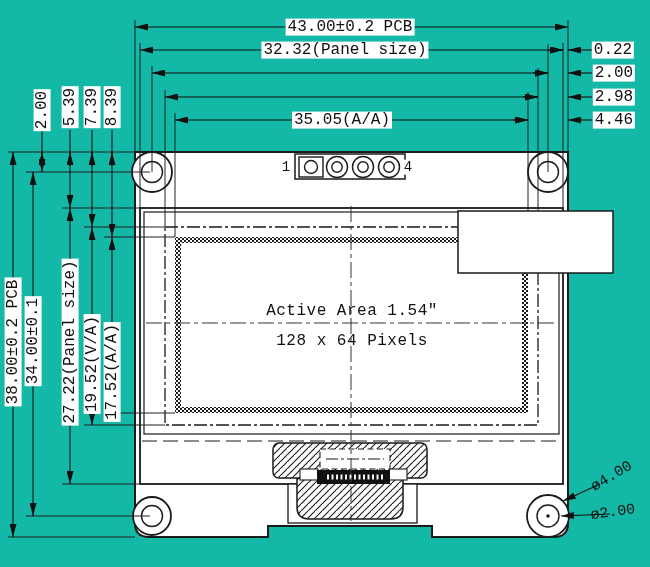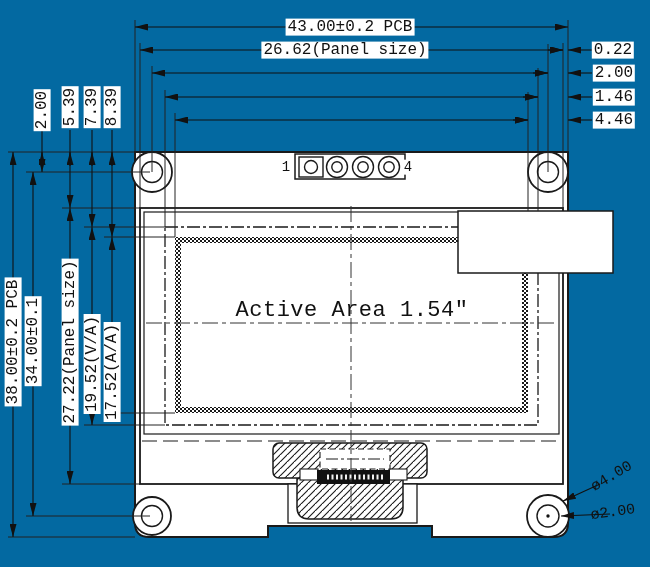--- a/index.html
+++ b/index.html
@@ -1,22 +1,22 @@
 <!DOCTYPE html>
 <html><head>
 <meta charset="utf-8">
 <style>
   html,body{margin:0;padding:0;background:#fff;}
-  .stage{position:relative;width:650px;height:567px;background:#0369a1;overflow:hidden;
+  .stage{position:relative;width:650px;height:567px;background:#14b8a6;overflow:hidden;
          font-family:"Liberation Mono","DejaVu Sans Mono",monospace;}
   .stage svg{position:absolute;left:0;top:0;}
   .lbl{position:absolute;font:16px/1.05 "Liberation Mono","DejaVu Sans Mono",monospace;
        color:#111;transform:translate(-50%,-50%);white-space:nowrap;background:#fff;padding:0 2px;}
   .rot{transform:translate(-50%,-50%) rotate(-90deg);}
-  .big{font-size:22px;background:transparent;padding:0;letter-spacing:.5px;font-family:Liberation Mono, monospace;}
+  .big{font-size:16px;background:transparent;padding:0;letter-spacing:.5px;font-family:Liberation Mono, monospace;}
   .sm{font-size:14px;padding:0 1px;}
   .dia{font-size:15px;background:transparent;padding:0;}
   .d4{transform:translate(-50%,-50%) rotate(-31deg);}
   .d2{transform:translate(-50%,-50%) rotate(-8deg);}
 </style>
 </head>
 <body>
 
 <div class="stage">
 
@@ -161,39 +161,41 @@
         <path d="M112,166 V152" marker-end="url(#arr)"></path>
   </g>
 
   <g stroke="#111" stroke-width="1.1" fill="none">
     <path d="M600,484 L563,501" marker-end="url(#arr)"></path>
     <path d="M610,514 L561,516" marker-end="url(#arr)"></path>
   </g>
 </svg>
 
 <div class="lbl" style="left:350px;top:27px">43.00±0.2 PCB</div>
-<div class="lbl" style="left:345px;top:50px">26.62(Panel size)</div>
+<div class="lbl" style="left:345px;top:50px">32.32(Panel size)</div>
+<div class="lbl" style="left:342px;top:120px">35.05(A/A)</div>
 
 <div class="lbl" style="left:613px;top:50px">0.22</div>
 <div class="lbl" style="left:614px;top:73px">2.00</div>
-<div class="lbl" style="left:614px;top:97px">1.46</div>
+<div class="lbl" style="left:614px;top:97px">2.98</div>
 <div class="lbl" style="left:614px;top:120px">4.46</div>
 
 <div class="lbl rot" style="left:42px;top:110px">2.00</div>
 <div class="lbl rot" style="left:70px;top:107px">5.39</div>
 <div class="lbl rot" style="left:92px;top:107px">7.39</div>
 <div class="lbl rot" style="left:112px;top:107px">8.39</div>
 
 <div class="lbl rot" style="left:13px;top:342px">38.00±0.2 PCB</div>
 <div class="lbl rot" style="left:33px;top:341px">34.00±0.1</div>
 <div class="lbl rot" style="left:70px;top:342px">27.22(Panel size)</div>
 <div class="lbl rot" style="left:92px;top:364px">19.52(V/A)</div>
 <div class="lbl rot" style="left:112px;top:372px">17.52(A/A)</div>
 
 <div class="lbl big" style="left:352px;top:311px">Active Area 1.54″</div>
+<div class="lbl big" style="left:352px;top:341px">128 x 64 Pixels</div>
 
 <div class="lbl sm" style="left:286px;top:167px">1</div>
 <div class="lbl sm" style="left:408px;top:167px">4</div>
 
 <div class="lbl dia d4" style="left:612px;top:477px">ø4.00</div>
 <div class="lbl dia d2" style="left:613px;top:513px">ø2.00</div>
 
 </div>
 
 </body></html>

